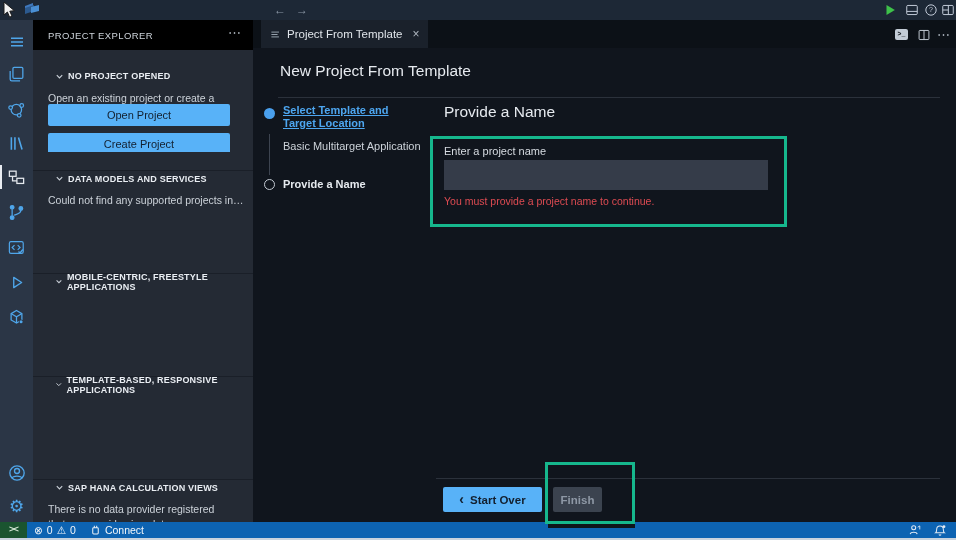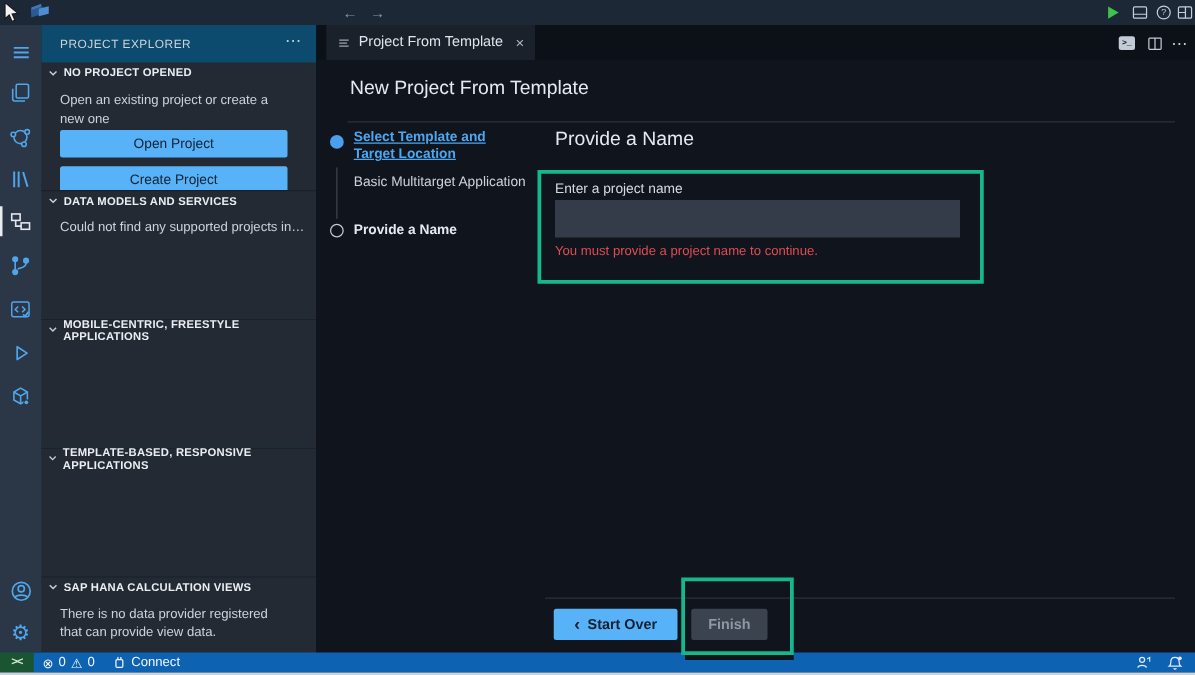--- a/index.html
+++ b/index.html
@@ -17,26 +17,26 @@
     gap:5px;font-size:10.5px;color:#e2e8ef;margin-top:32px;}
   .tb-ic{position:absolute;top:3px;width:14px;height:14px;}
 
   
   .activitybar{position:absolute;left:0;top:20px;width:33px;height:502px;background:#2b3646;}
   .act{position:absolute;left:0;width:33px;height:30px;display:flex;align-items:center;justify-content:center;}
   .act.active::before{content:"";position:absolute;left:0;top:3px;bottom:3px;width:2px;background:#e8ecf1;}
   .gearchar{font-size:17px;color:#4fa6ea;line-height:1;}
 
   
-  .sidebar{position:absolute;left:33px;top:20px;width:220px;height:502px;background:#0c4a6e;}
+  .sidebar{position:absolute;left:33px;top:20px;width:220px;height:502px;background:#000000;}
   .side-title{position:absolute;left:15px;top:10px;font-size:9.5px;letter-spacing:.4px;color:#ccd2d9;}
   .side-more{position:absolute;right:12px;top:5px;font-size:13px;color:#c3ccd6;cursor:pointer;}
   .section{position:absolute;left:0;width:220px;overflow:hidden;background:#242a34;}
-  .sec-head{height:16px;display:flex;align-items:center;gap:4px;padding-left:5px;
-    font-size:9px;font-weight:bold;letter-spacing:.2px;color:#eaeef3;border-top:1px solid #1a1f28;}
+  .sec-head{height:16px;display:flex;align-items:center;gap:4px;padding-left:22px;
+    font-size:9px;font-weight:bold;letter-spacing:.2px;color:#eaeef3;border-top:1px solid #1a1f28;margin-top:18px;}
   .s1 .sec-head{border-top:none;}
   .sec-body{padding:7px 22px 0 15px;font-size:10.5px;color:#ccd2d9;line-height:1.4;}
   .sec-body.trunc{white-space:nowrap;overflow:hidden;}
   .sbtn{position:absolute;left:15px;width:182px;height:22px;background:#58b2f8;color:#13202f;
     font-size:11px;border-radius:2px;display:flex;align-items:center;justify-content:center;cursor:pointer;}
   .scrollbar{position:absolute;left:214px;top:37px;width:5px;height:92px;background:#525b68;border-radius:3px;}
 
   
   .editor{position:absolute;left:253px;top:20px;width:703px;height:502px;background:#0c1117;}
   .tab{position:absolute;left:8px;top:0;height:28px;background:#1a212b;display:flex;align-items:center;
@@ -66,21 +66,21 @@
   
   .panel-h{position:absolute;left:191px;top:55px;font-size:15.5px;color:#e6eaef;}
   .field-label{position:absolute;left:191px;top:97px;font-size:11px;color:#d6dbe1;}
   .field-input{position:absolute;left:191px;top:112px;width:324px;height:30px;background:#353c49;
     border:none;outline:none;color:#e4e8ed;font-size:12px;padding:0 8px;font-family:"Liberation Sans",sans-serif;}
   .field-error{position:absolute;left:191px;top:147px;font-size:10.5px;color:#de4b52;}
   .btn{position:absolute;top:439px;height:25px;border:none;border-radius:2px;font-size:11.5px;
     font-weight:bold;font-family:"Liberation Sans",sans-serif;display:flex;align-items:center;justify-content:center;gap:6px;}
   .btn-back{left:190px;width:99px;background:#58b2f8;color:#13202f;cursor:pointer;}
   .btn-back .chev{font-size:14px;font-weight:bold;margin-top:-1px;}
-  .btn-finish{left:300px;width:61px;background:#3b434f;color:#8e98a5;cursor:default;}
+  .btn-finish{left:300px;width:49px;background:#3b434f;color:#8e98a5;cursor:default;}
 
   
   .annot{position:absolute;border:3px solid #16b78d;z-index:40;pointer-events:none;}
   .annot1{left:430px;top:136px;width:357px;height:91px;}
   .annot2{left:545px;top:462px;width:90px;height:62px;}
   .annot-shadow{position:absolute;left:548px;top:524px;width:87px;height:4px;background:#0f141b;z-index:41;}
 
   
   .statusbar{position:absolute;left:0;top:522px;width:956px;height:16px;background:#0d63b2;
     display:flex;align-items:center;font-size:10.5px;color:#f2f6fa;}

